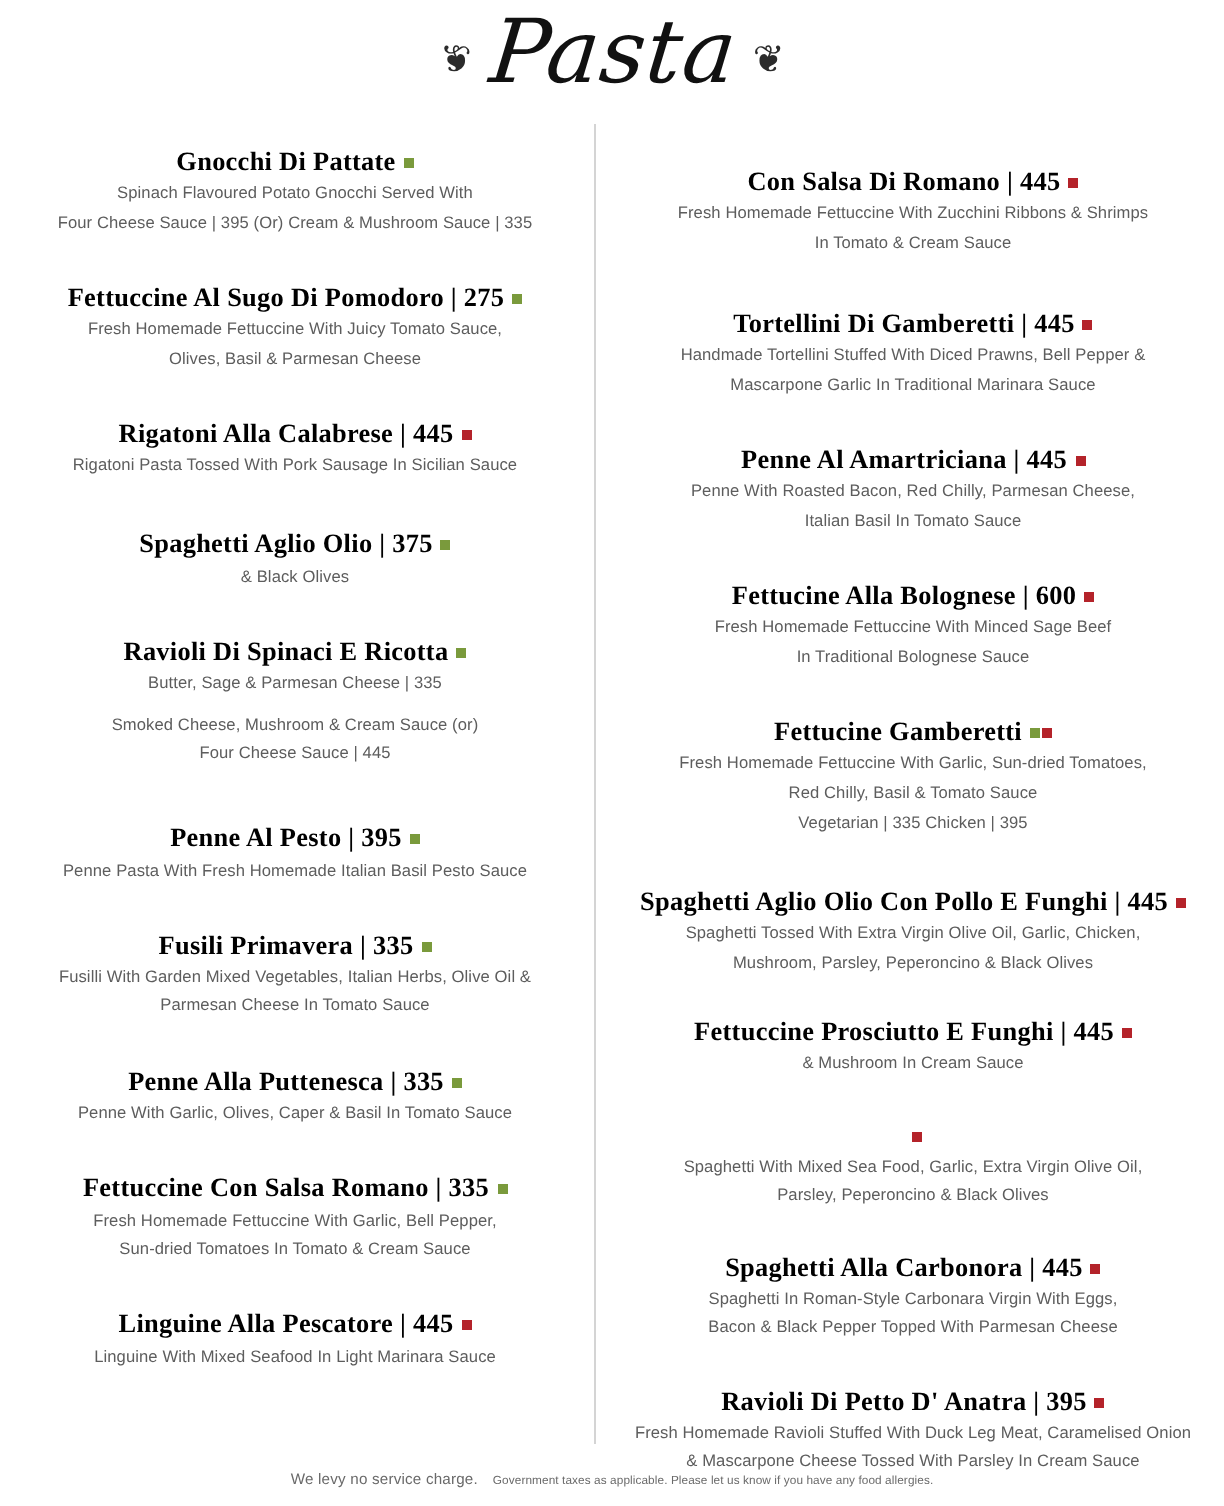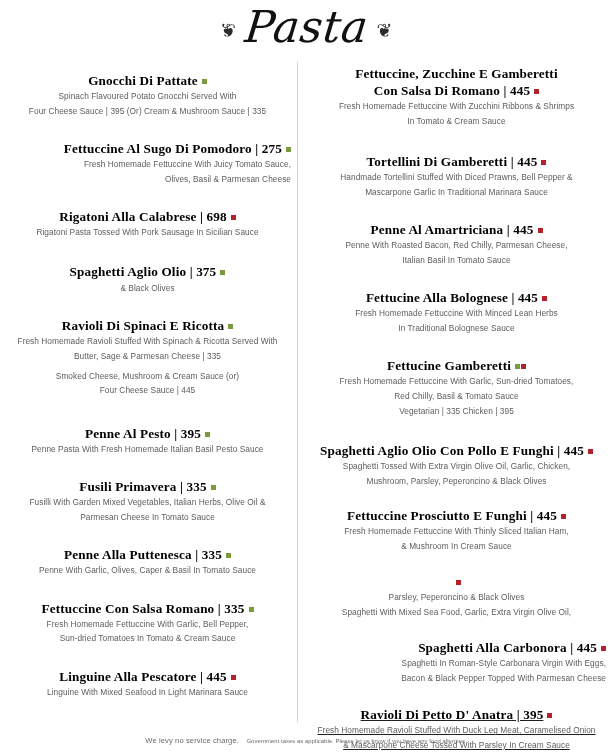--- a/index.html
+++ b/index.html
@@ -147,36 +147,35 @@
 </div>
 
 <div class="columns">
   <div class="divider"></div>
   <div class="col col-left">
       <div class="item" style="margin-top: 6px;">
         <div class="item-title"><span>Gnocchi Di Pattate</span><span class="dots"><span class="dot veg"></span></span></div>
         <div class="item-desc">Spinach Flavoured Potato Gnocchi Served With</div>
         <div class="item-desc">Four Cheese Sauce | 395 (Or) Cream &amp; Mushroom Sauce | 335</div>
       </div>
-      <div class="item" style="margin-top: 22px; text-align: right;">
+      <div class="item" style="margin-top: 22px;">
         <div class="item-title"><span>Fettuccine Al Sugo Di Pomodoro | 275</span><span class="dots"><span class="dot veg"></span></span></div>
         <div class="item-desc">Fresh Homemade Fettuccine With Juicy Tomato Sauce,</div>
         <div class="item-desc">Olives, Basil &amp; Parmesan Cheese</div>
       </div>
       <div class="item" style="margin-top: 22px;">
-        <div class="item-title"><span>Rigatoni Alla Calabrese  | 698</span><span class="dots"><span class="dot nonveg"></span></span></div>
+        <div class="item-title"><span>Rigatoni Alla Calabrese  | 445</span><span class="dots"><span class="dot nonveg"></span></span></div>
         <div class="item-desc">Rigatoni Pasta Tossed With Pork Sausage In Sicilian Sauce</div>
       </div>
       <div class="item" style="margin-top: 24px;">
         <div class="item-title"><span>Spaghetti Aglio Olio | 375</span><span class="dots"><span class="dot veg"></span></span></div>
         <div class="item-desc">&amp; Black Olives</div>
       </div>
       <div class="item" style="margin-top: 22px;">
         <div class="item-title"><span>Ravioli Di Spinaci E Ricotta</span><span class="dots"><span class="dot veg"></span></span></div>
-        <div class="item-desc">Fresh Homemade Ravioli Stuffed With Spinach &amp; Ricotta Served With</div>
         <div class="item-desc">Butter, Sage &amp; Parmesan Cheese | 335</div>
         <div class="item-desc second">Smoked Cheese, Mushroom &amp; Cream Sauce (or)</div>
         <div class="item-desc">Four Cheese Sauce | 445</div>
       </div>
       <div class="item" style="margin-top: 27px;">
         <div class="item-title"><span>Penne Al Pesto | 395</span><span class="dots"><span class="dot veg"></span></span></div>
         <div class="item-desc">Penne Pasta With Fresh Homemade Italian Basil Pesto Sauce</div>
       </div>
       <div class="item" style="margin-top: 22px;">
         <div class="item-title"><span>Fusili Primavera | 335</span><span class="dots"><span class="dot veg"></span></span></div>
@@ -192,66 +191,65 @@
         <div class="item-desc">Fresh Homemade Fettuccine With Garlic, Bell Pepper,</div>
         <div class="item-desc">Sun-dried Tomatoes In Tomato &amp; Cream Sauce</div>
       </div>
       <div class="item" style="margin-top: 22px;">
         <div class="item-title"><span>Linguine Alla Pescatore  | 445</span><span class="dots"><span class="dot nonveg"></span></span></div>
         <div class="item-desc">Linguine With Mixed Seafood In Light Marinara Sauce</div>
       </div>
     </div>
   <div class="col col-right">
       <div class="item" style="margin-top: 0px;">
-        <div class="item-title"><span>Fettuccine, Zucchine E  Gamberetti</span><br><span><span>Con Salsa Di Romano | 445</span><span class="dots"><span class="dot nonveg"></span></span></span></div>
+        <div class="item-title"><br><span><span>Con Salsa Di Romano | 445</span><span class="dots"><span class="dot nonveg"></span></span></span></div>
         <div class="item-desc">Fresh Homemade Fettuccine With Zucchini Ribbons &amp; Shrimps</div>
         <div class="item-desc">In Tomato &amp; Cream Sauce</div>
       </div>
       <div class="item" style="margin-top: 25px;">
         <div class="item-title"><span>Tortellini Di Gamberetti  | 445</span><span class="dots"><span class="dot nonveg"></span></span></div>
         <div class="item-desc">Handmade Tortellini Stuffed With Diced Prawns, Bell Pepper &amp;</div>
         <div class="item-desc">Mascarpone Garlic In Traditional Marinara Sauce</div>
       </div>
       <div class="item" style="margin-top: 22px;">
         <div class="item-title"><span>Penne Al Amartriciana | 445</span><span class="dots"><span class="dot nonveg"></span></span></div>
         <div class="item-desc">Penne With Roasted Bacon, Red Chilly, Parmesan Cheese,</div>
         <div class="item-desc">Italian Basil In Tomato Sauce</div>
       </div>
       <div class="item" style="margin-top: 22px;">
-        <div class="item-title"><span>Fettucine Alla Bolognese  | 445</span><span class="dots"><span class="dot nonveg"></span></span></div>
-        <div class="item-desc">Fresh Homemade Fettuccine With Minced Lean Herbs</div>
+        <div class="item-title"><span>Fettucine Alla Bolognese  | 600</span><span class="dots"><span class="dot nonveg"></span></span></div>
+        <div class="item-desc">Fresh Homemade Fettuccine With Minced Sage Beef</div>
         <div class="item-desc">In Traditional Bolognese Sauce</div>
       </div>
       <div class="item" style="margin-top: 22px;">
         <div class="item-title"><span>Fettucine Gamberetti</span><span class="dots"><span class="dot veg"></span><span class="dot nonveg"></span></span></div>
         <div class="item-desc">Fresh Homemade Fettuccine With Garlic, Sun-dried Tomatoes,</div>
         <div class="item-desc">Red Chilly, Basil &amp; Tomato Sauce</div>
         <div class="item-desc price-line">Vegetarian | 335  Chicken | 395</div>
       </div>
       <div class="item" style="margin-top: 24px;">
         <div class="item-title"><span>Spaghetti Aglio Olio Con Pollo E Funghi | 445</span><span class="dots"><span class="dot nonveg"></span></span></div>
         <div class="item-desc">Spaghetti Tossed With Extra Virgin Olive Oil, Garlic, Chicken,</div>
         <div class="item-desc">Mushroom, Parsley, Peperoncino &amp; Black Olives</div>
       </div>
       <div class="item" style="margin-top: 19px;">
         <div class="item-title"><span>Fettuccine  Prosciutto E Funghi | 445</span><span class="dots"><span class="dot nonveg"></span></span></div>
-        <div class="item-desc">Fresh Homemade Fettuccine With Thinly Sliced Italian Ham,</div>
         <div class="item-desc">&amp; Mushroom In Cream Sauce</div>
       </div>
       <div class="item" style="margin-top: 20px;">
         <div class="item-title"><span class="dots"><span class="dot nonveg"></span></span></div>
+        <div class="item-desc">Spaghetti With Mixed Sea Food, Garlic, Extra Virgin Olive Oil,</div>
         <div class="item-desc">Parsley, Peperoncino &amp; Black Olives</div>
-        <div class="item-desc">Spaghetti With Mixed Sea Food, Garlic, Extra Virgin Olive Oil,</div>
-      </div>
-      <div class="item" style="margin-top: 20px; text-align: right;">
+      </div>
+      <div class="item" style="margin-top: 20px;">
         <div class="item-title"><span>Spaghetti Alla Carbonora | 445</span><span class="dots"><span class="dot nonveg"></span></span></div>
         <div class="item-desc">Spaghetti In Roman-Style Carbonara Virgin With Eggs,</div>
         <div class="item-desc">Bacon &amp; Black Pepper Topped With Parmesan Cheese</div>
       </div>
-      <div class="item" style="margin-top: 21px; text-decoration: underline;">
+      <div class="item" style="margin-top: 21px;">
         <div class="item-title"><span>Ravioli Di Petto D' Anatra | 395</span><span class="dots"><span class="dot nonveg"></span></span></div>
         <div class="item-desc">Fresh Homemade Ravioli Stuffed With Duck Leg Meat, Caramelised Onion</div>
         <div class="item-desc">&amp; Mascarpone Cheese Tossed With Parsley In Cream Sauce</div>
       </div>
     </div>
 </div>
 
 <div class="footer">
   <span class="lead">We levy no service charge.</span>
   <span class="fine">Government taxes as applicable. Please let us know if you have any food allergies.</span>

